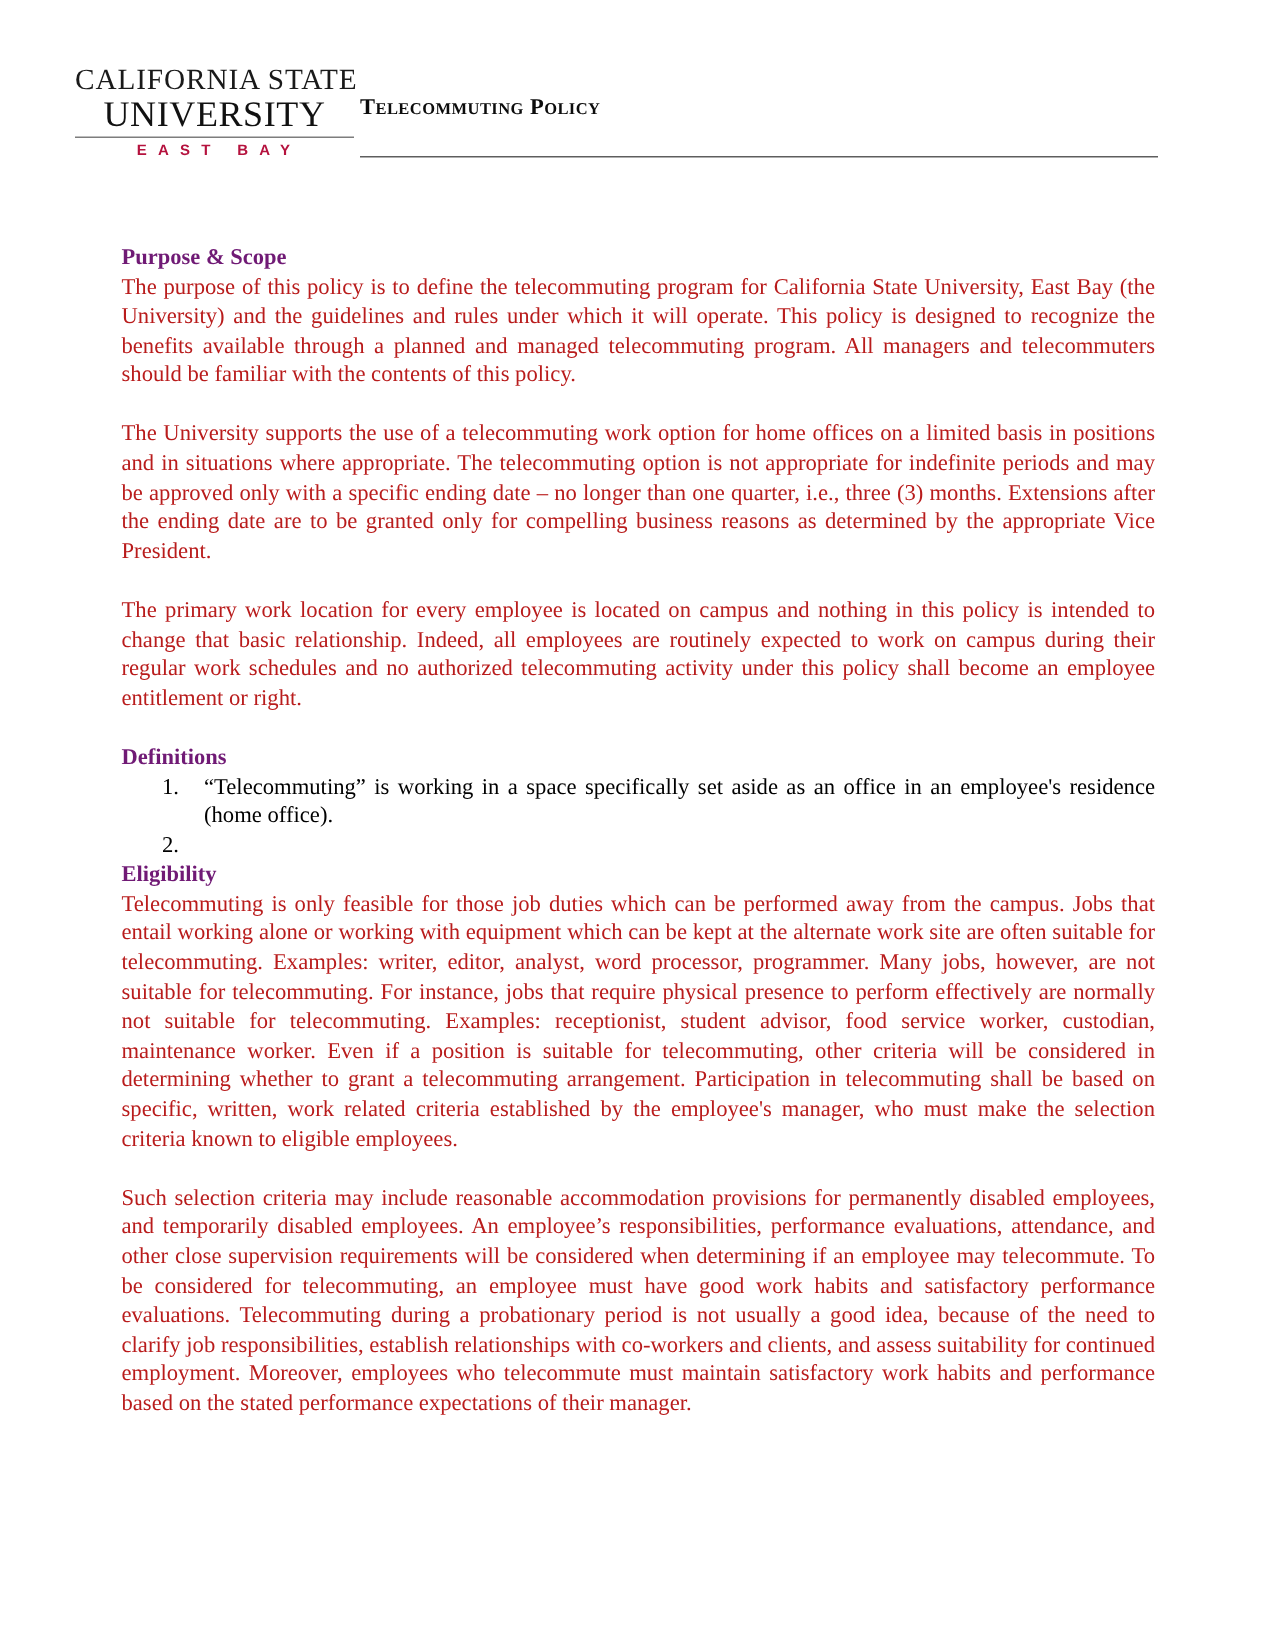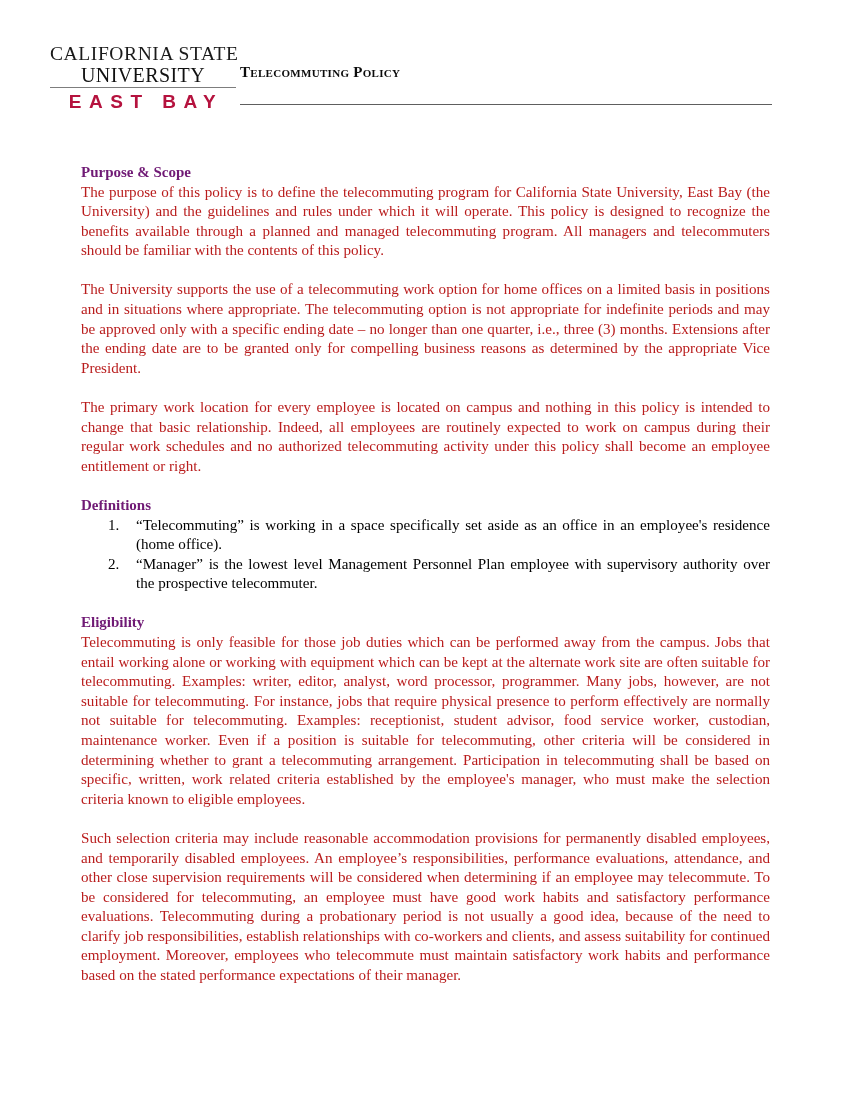--- a/index.html
+++ b/index.html
@@ -39,36 +39,36 @@
   }
   .logo-line1 {
     font-family: "Liberation Serif", "DejaVu Serif", serif;
     font-size: 19.5px;
     letter-spacing: 0.6px;
     color: #1a1a1a;
     white-space: nowrap;
   }
   .logo-line2 {
     font-family: "Liberation Serif", "DejaVu Serif", serif;
-    font-size: 20px;
+    font-size: 24px;
     letter-spacing: 0.4px;
     color: #111111;
     white-space: nowrap;
     margin-top: 1px;
     line-height: 1.02;
   }
   .logo-rule {
     width: 186px;
     height: 1px;
     background: #7d7d7d;
     margin-top: 2px;
   }
   .logo-line3 {
     font-family: "Liberation Sans", "DejaVu Sans", sans-serif;
-    font-size: 19px;
+    font-size: 10px;
     font-weight: bold;
     letter-spacing: 7.5px;
     color: #b5123e;
     white-space: nowrap;
     margin-top: 4px;
     padding-left: 6px;
   }
   .header-title {
     position: absolute;
     left: 240px;
@@ -176,21 +176,20 @@
 
     <div class="sec-block">
       <h2 class="section">Definitions</h2>
       <ol class="deflist">
         <li>
           <span class="num">1.</span>
           <span>“Telecommuting” is working in a space specifically set aside as an office in an employee's residence (home office).</span>
         </li>
         <li>
           <span class="num">2.</span>
-          <span>“Manager” is the lowest level Management Personnel Plan employee with supervisory authority over the prospective telecommuter.</span>
         </li>
       </ol>
     </div>
 
     <div class="sec-block">
       <h2 class="section">Eligibility</h2>
       <p class="para">Telecommuting is only feasible for those job duties which can be performed away from the campus. Jobs that entail working alone or working with equipment which can be kept at the alternate work site are often suitable for telecommuting. Examples: writer, editor, analyst, word processor, programmer. Many jobs, however, are not suitable for telecommuting.  For instance, jobs that require physical presence to perform effectively are normally not suitable for telecommuting. Examples: receptionist, student advisor, food service worker, custodian, maintenance worker.  Even if a position is suitable for telecommuting, other criteria will be considered in determining whether to grant a telecommuting arrangement.  Participation in telecommuting shall be based on specific, written, work related criteria established by the employee's manager, who must make the selection criteria known to eligible employees.</p>
       <p class="para gap">Such selection criteria may include reasonable accommodation provisions for permanently disabled employees, and temporarily disabled employees.   An employee’s responsibilities, performance evaluations, attendance, and other close supervision requirements will be considered when determining if an employee may telecommute. To be considered for telecommuting, an employee must have good work habits and satisfactory performance evaluations.  Telecommuting during a probationary period is not usually a good idea, because of the need to clarify job responsibilities, establish relationships with co-workers and clients, and assess suitability for continued employment.  Moreover, employees who telecommute must maintain satisfactory work habits and performance based on the stated performance expectations of their manager.</p>
     </div>
 

